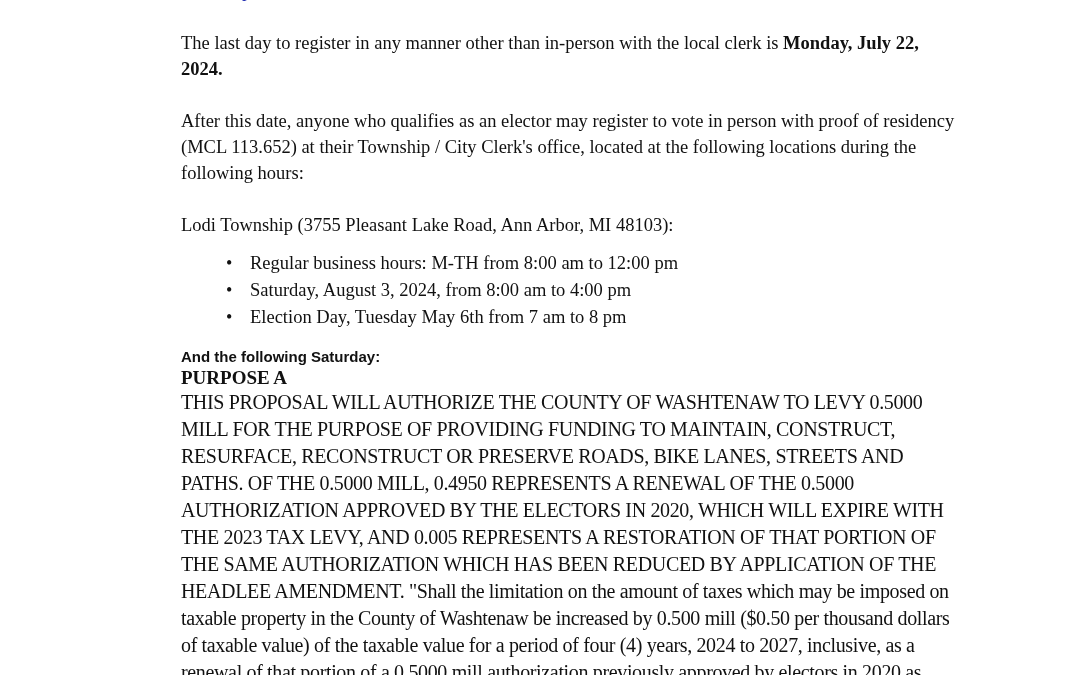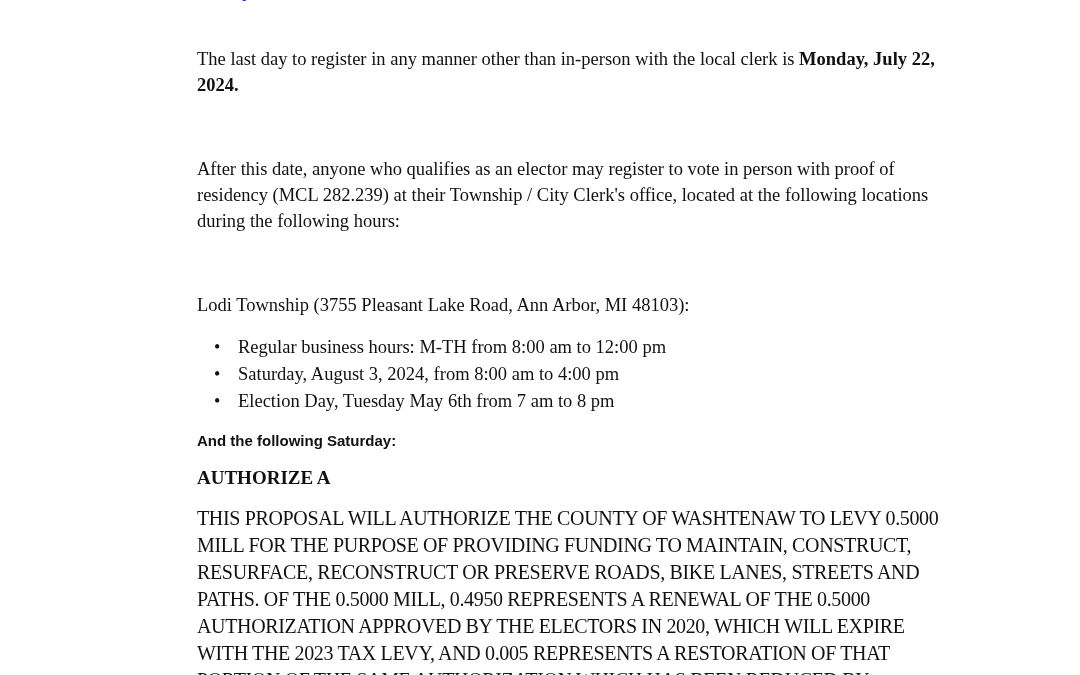--- a/index.html
+++ b/index.html
@@ -4,23 +4,23 @@
   <style>
     html, body { margin: 0; padding: 0; background: #ffffff; }
     body { width: 1080px; height: 675px; overflow: hidden; position: relative; }
     .page {
       position: absolute; left: 181px; top: -22px; width: 780px;
       font-family: "Liberation Serif", serif; font-size: 18.5px; color: #111111;
       line-height: 26px;
     }
     .link-line { margin: 0; height: 26px; }
     .link-line a { color: #1f2bb0; text-decoration: underline; }
-    p { margin: 16px; }
+    p { margin: 0; }
     .gap { height: 26px; }
-    ul { margin: 0; padding-left: 57px; list-style: none; }
+    ul { margin: 12px; padding-left: 57px; list-style: none; }
     ul li { position: relative; height: 27px; line-height: 27px; }
     ul li::before { content: "\2022"; position: absolute; left: -24px; font-size: 18px; }
     .sans-heading {
       font-family: "Liberation Sans", sans-serif; font-weight: bold; font-size: 15px;
       line-height: 20px; margin-top: 16px;
     }
     .prop-title { font-weight: bold; font-size: 19px; line-height: 22px; }
     .caps {
       font-size: 20px; line-height: 27px; letter-spacing: -0.35px;
     }
@@ -32,26 +32,26 @@
   <p class="link-line">
     <a>www.expressSOS.com.</a>
   </p>
   <div class="gap"></div>
 
   <p>
     <span>The last day to register in any manner other than in-person with the local clerk is </span><b>Monday, July 22, 2024.</b>
   </p>
   <div class="gap"></div>
 
-  <p>After this date, anyone who qualifies as an elector may register to vote in person with proof of residency (MCL 282.239) at their Township / City Clerk's office, located at the following locations during the following hours:</p>
+  <p>After this date, anyone who qualifies as an elector may register to vote in person with proof of residency (MCL 113.652) at their Township / City Clerk's office, located at the following locations during the following hours:</p>
   <div class="gap"></div>
 
   <p>Lodi Township (3755 Pleasant Lake Road, Ann Arbor, MI  48103):</p>
   <ul>
     <li>Regular business hours: M-TH from 8:00 am to 12:00 pm</li>
     <li>Saturday, August 3, 2024, from 8:00 am to 4:00 pm</li>
     <li>Election Day, Tuesday May 6th from 7 am to 8 pm</li>
   </ul>
 
   <p class="sans-heading">And the following Saturday:</p>
-  <p class="prop-title">AUTHORIZE A</p>
+  <p class="prop-title">PURPOSE A</p>
   <p class="caps">THIS PROPOSAL WILL AUTHORIZE THE COUNTY OF WASHTENAW TO LEVY 0.5000 MILL FOR THE PURPOSE OF PROVIDING FUNDING TO MAINTAIN, CONSTRUCT, RESURFACE, RECONSTRUCT OR PRESERVE ROADS, BIKE LANES, STREETS AND PATHS. OF THE 0.5000 MILL, 0.4950 REPRESENTS A RENEWAL OF THE 0.5000 AUTHORIZATION APPROVED BY THE ELECTORS IN 2020, WHICH WILL EXPIRE WITH THE 2023 TAX LEVY, AND 0.005 REPRESENTS A RESTORATION OF THAT PORTION OF THE SAME AUTHORIZATION WHICH HAS BEEN REDUCED BY APPLICATION OF THE HEADLEE AMENDMENT. "Shall the limitation on the amount of taxes which may be imposed on taxable property in the County of Washtenaw be increased by 0.500 mill ($0.50 per thousand dollars of taxable value) of the taxable value for a period of four (4) years, 2024 to 2027, inclusive, as a renewal of that portion of a 0.5000 mill authorization previously approved by electors in 2020 as reduced by operation of the Headlee amendment, which was 0.005 mill in 2023, plus new</p>
 </div>
 
 </body></html>

